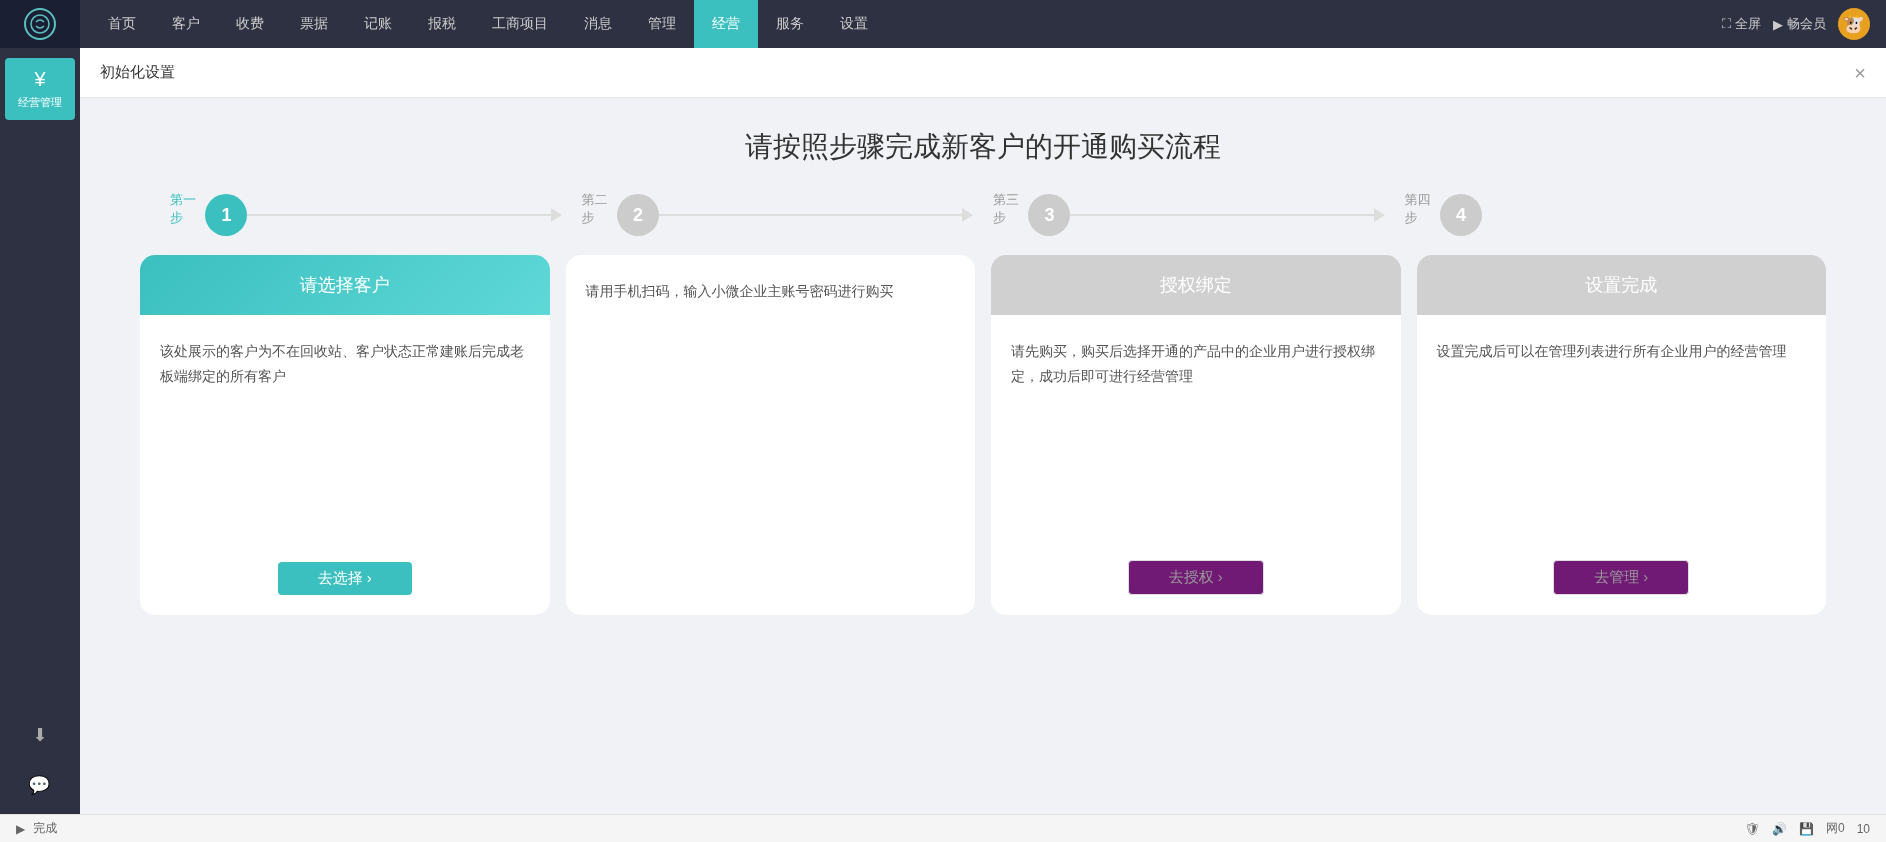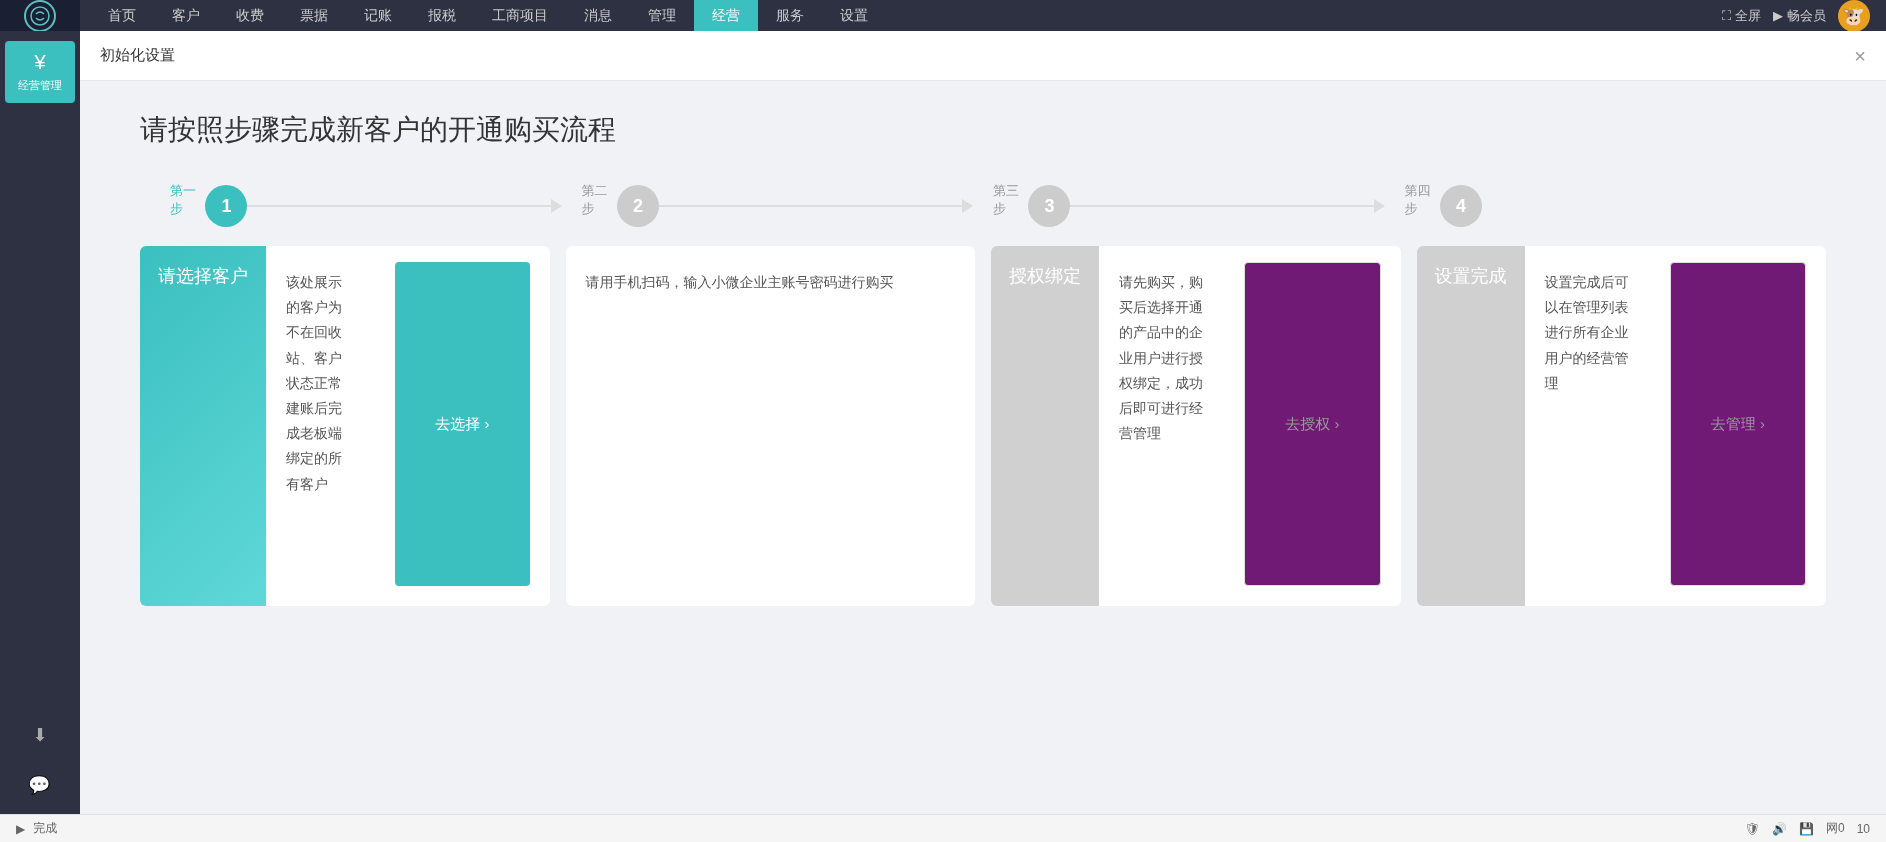--- a/index.html
+++ b/index.html
@@ -1,20 +1,20 @@
 <!DOCTYPE html>
 <html><head>
   <meta charset="utf-8">
   <style>
     * { box-sizing: border-box; margin: 0; padding: 0; }
     body { font-family: 'Microsoft YaHei', 'PingFang SC', Arial, sans-serif; background: #f0f2f5; width: 1886px; height: 842px; overflow: hidden; display: flex; flex-direction: column; }
 
     
     .top-nav {
-      height: 31px;
+      height: 48px;
       background: #2d3142;
       display: flex;
       align-items: center;
       padding: 0 0 0 0;
       flex-shrink: 0;
     }
     .top-nav-logo {
       width: 80px;
       height: 48px;
       background: #1a1f33;
@@ -102,38 +102,39 @@
     }
     .close-btn {
       font-size: 20px; color: #999; cursor: pointer; line-height: 1;
     }
 
     
     .wizard-container {
       padding: 30px 60px;
     }
     .wizard-heading {
+      text-align: center;
       font-size: 28px;
       color: #333;
       font-weight: 400;
-      margin-bottom: 33px;
+      margin-bottom: 25px;
     }
 
     
     .cards-row {
       display: grid;
       grid-template-columns: repeat(4, 1fr);
       gap: 16px;
       margin-top: 0;
     }
     .step-card {
       background: #fff;
-      border-radius: 6px;
+      border-radius: 15px;
       overflow: hidden;
-      display: flex; flex-direction: row;
+      display: flex; flex-direction: column;
       min-height: 360px;
     }
     .card-header {
       padding: 18px;
       text-align: center;
       font-size: 18px;
       color: #fff;
       font-weight: 500;
     }
     .card-header.teal { background: linear-gradient(135deg, #3bbfbf, #5fd8d8); }

